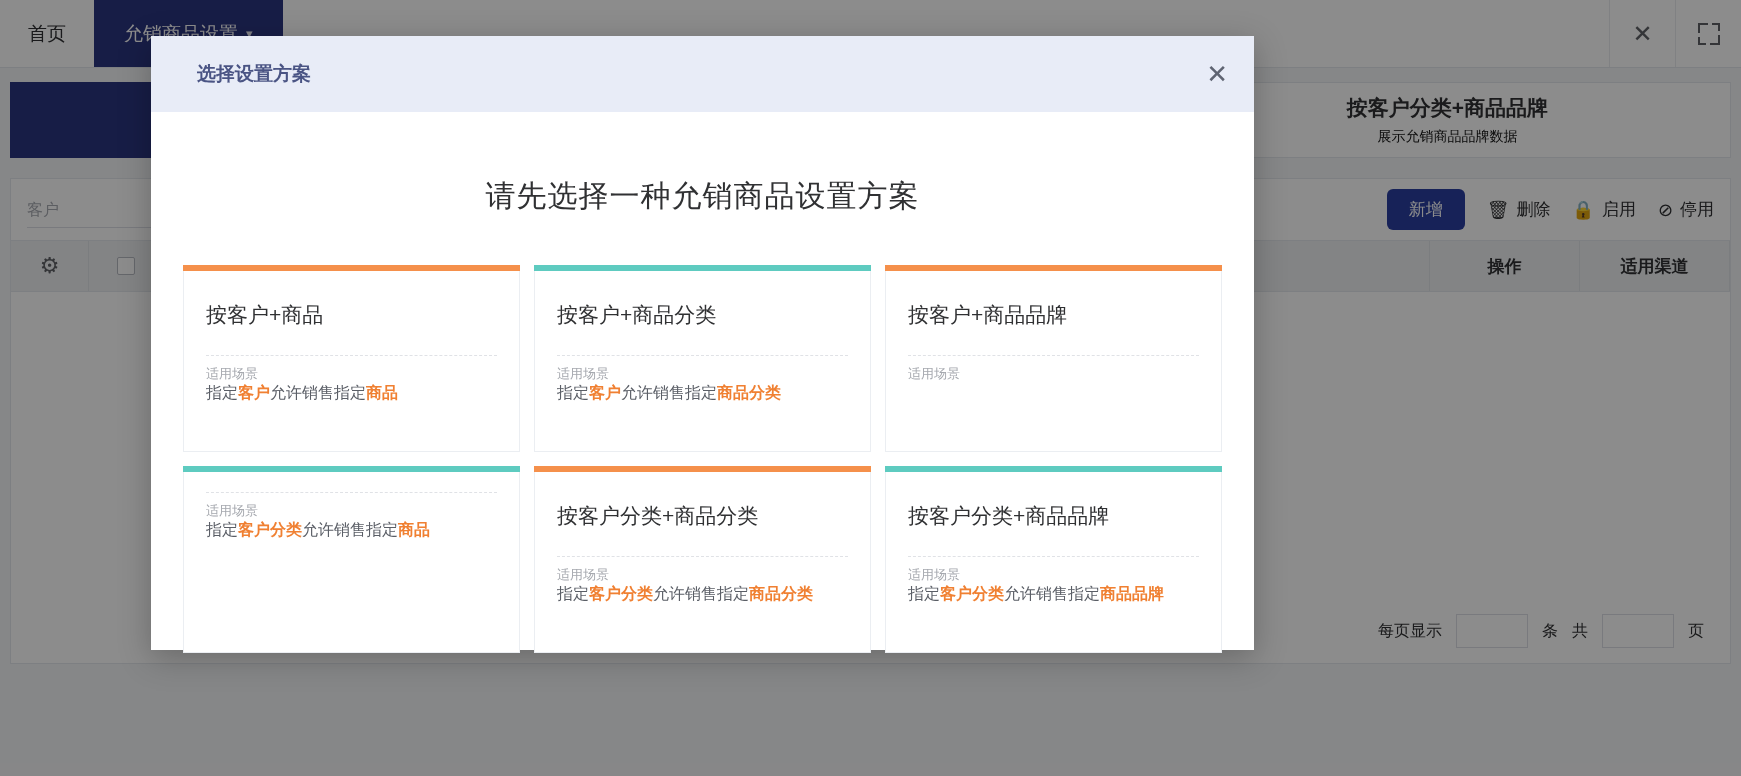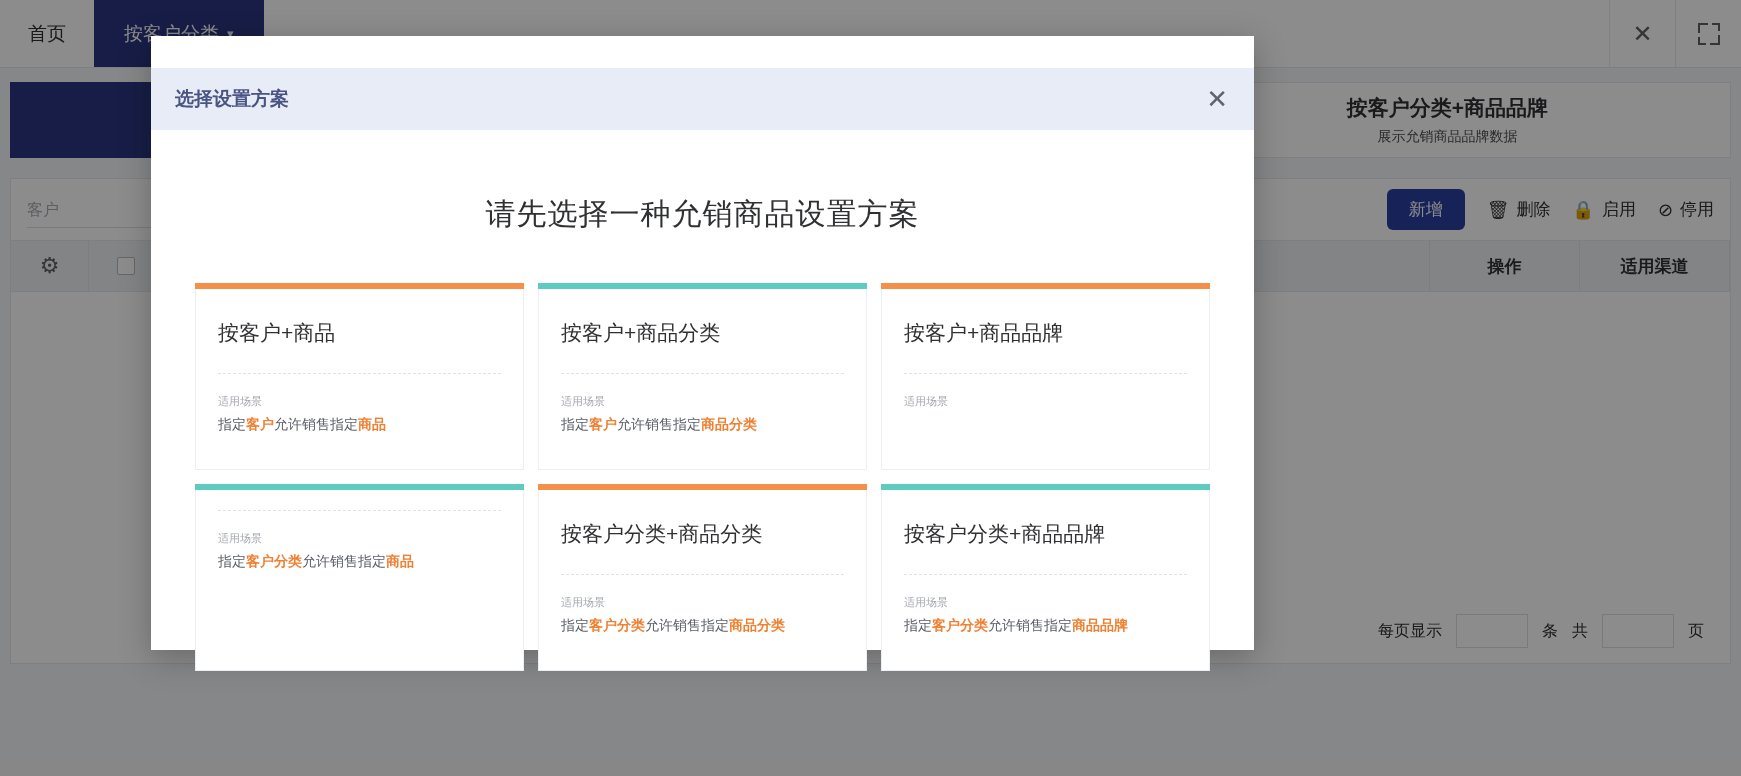--- a/index.html
+++ b/index.html
@@ -61,21 +61,21 @@
   }
   .scheme-card.selected::after {
     content: ""; position: absolute; bottom: -11px; left: 50%;
     margin-left: -11px; width: 0; height: 0;
     border-left: 11px solid transparent; border-right: 11px solid transparent;
     border-top: 11px solid #2b3580;
   }
   .scheme-title { font-size: 21px; font-weight: 700; }
   .scheme-sub { font-size: 14px; margin-top: 6px; opacity: .92; }
   .scheme-card:not(.selected) .scheme-title { color: #303133; }
-  .scheme-card:not(.selected) .scheme-sub { color: #404040; }
+  .scheme-card:not(.selected) .scheme-sub { color: #000000; }
 
   
   .filter-row {
     position: absolute; top: 178px; left: 10px; right: 10px; height: 62px;
     background: #fff; border: 1px solid #e4e7ed; border-bottom: none;
     display: flex; align-items: center; padding: 0 16px;
   }
   .filter-field {
     width: 210px; border-bottom: 1px solid #dcdfe6; height: 36px;
     display: flex; align-items: flex-end; padding-bottom: 6px;
@@ -134,29 +134,29 @@
   }
 
   
   #dialog {
     position: absolute; left: 151px; top: 36px;
     width: 1103px; height: 614px; background: #ffffff;
     box-shadow: 0 8px 30px rgba(0,0,0,.25);
     display: flex; flex-direction: column;
   }
   .dialog-header {
-    height: 62px; background: #e8ecf7; display: flex; align-items: center;
-    padding: 0 24px; position: relative; flex: 0 0 auto; margin-top: 32px;
+    height: 76px; background: #e8ecf7; display: flex; align-items: center;
+    padding: 0 46px; position: relative; flex: 0 0 auto;
   }
   .dialog-title { font-size: 19px; font-weight: 700; color: #4a5484; }
   .dialog-close {
     position: absolute; right: 26px; top: 50%; transform: translateY(-50%);
     font-size: 26px; color: #5f6472; line-height: 1; font-weight: 300;
   }
-  .dialog-body { flex: 1; padding: 0 44px; position: relative; }
+  .dialog-body { flex: 1; padding: 0 32px; position: relative; }
   .dialog-heading {
     text-align: center; font-size: 30px; color: #303133;
     margin-top: 64px; letter-spacing: 1px;
   }
 
   .cards-grid {
     margin-top: 48px;
     display: grid; grid-template-columns: repeat(3, 1fr);
     gap: 14px 14px;
   }
@@ -169,38 +169,38 @@
   .plan-accent {
     position: absolute; left: -1px; right: -1px; top: 0; height: 6px;
   }
   .plan-title {
     font-size: 21px; color: #303133; margin-top: 36px;
   }
   .plan-divider {
     margin-top: 26px; border-top: 1px dashed #e0e2e6;
   }
   .plan-scene-label {
-    margin-top: 20px; font-size: 11px; color: #a5a8ae;
+    margin-top: 9px; font-size: 13px; color: #a5a8ae;
   }
   .plan-desc {
-    margin-top: 7px; font-size: 14px; color: #5a5e66; white-space: nowrap;
+    font-size: 16px; color: #5a5e66; white-space: nowrap;
   }
   .plan-desc b { color: #f08032; font-weight: 700; }
 </style>
 </head>
 <body>
 
 <div id="app-background">
 
   <div class="top-tabbar">
     <div class="tab-home">
       <span>首页</span>
     </div>
     <div class="tab-active">
-      <span>按客户分类</span>
+      <span>允销商品设置</span>
       <span class="tab-caret">▾</span>
     </div>
     <div class="topbar-right">
       <div class="topbar-btn">
         <span>✕</span>
       </div>
       <div class="topbar-btn">
         <span class="icon-expand">
             <i class="tr"></i>
             <i class="bl"></i>

